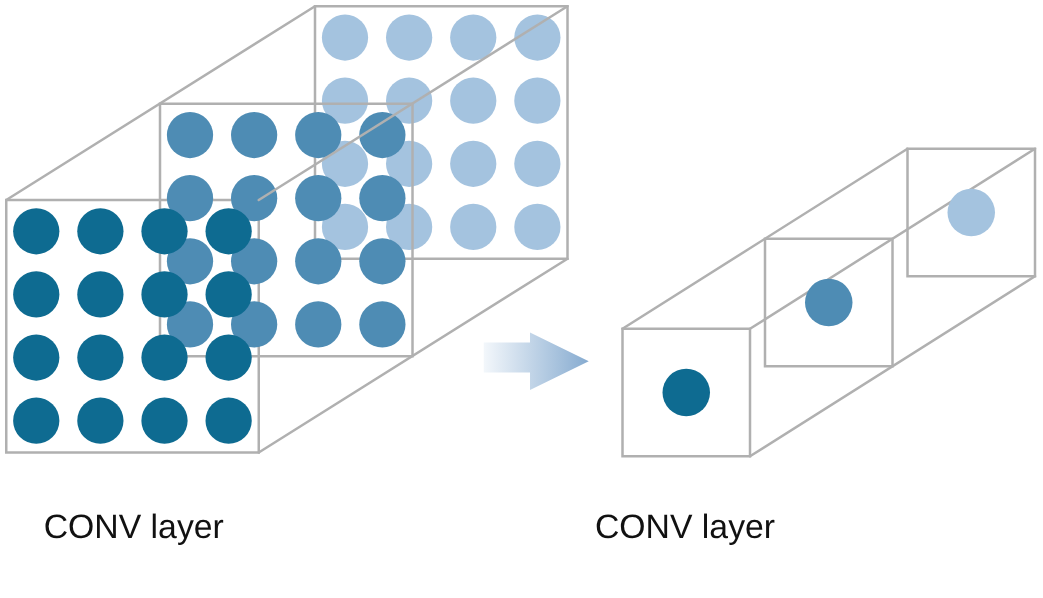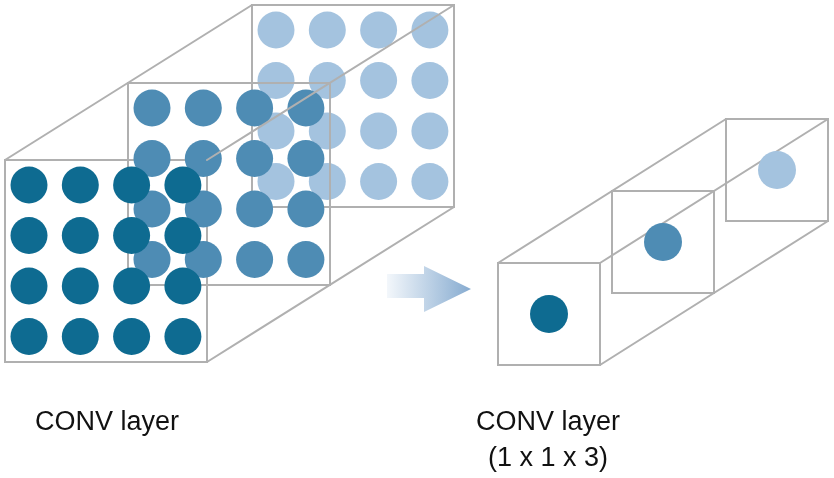--- a/index.html
+++ b/index.html
@@ -129,15 +129,14 @@
         </g>
       </g>
     </svg>
 
   <div id="conv-caption" class="layer-caption">
     <div>CONV layer</div>
   </div>
 
   <div id="pool-caption" class="layer-caption">
     <div>CONV layer</div>
-    <div>(1 x 1 x 3)</div>
   </div>
 </div>
 
 </body></html>

